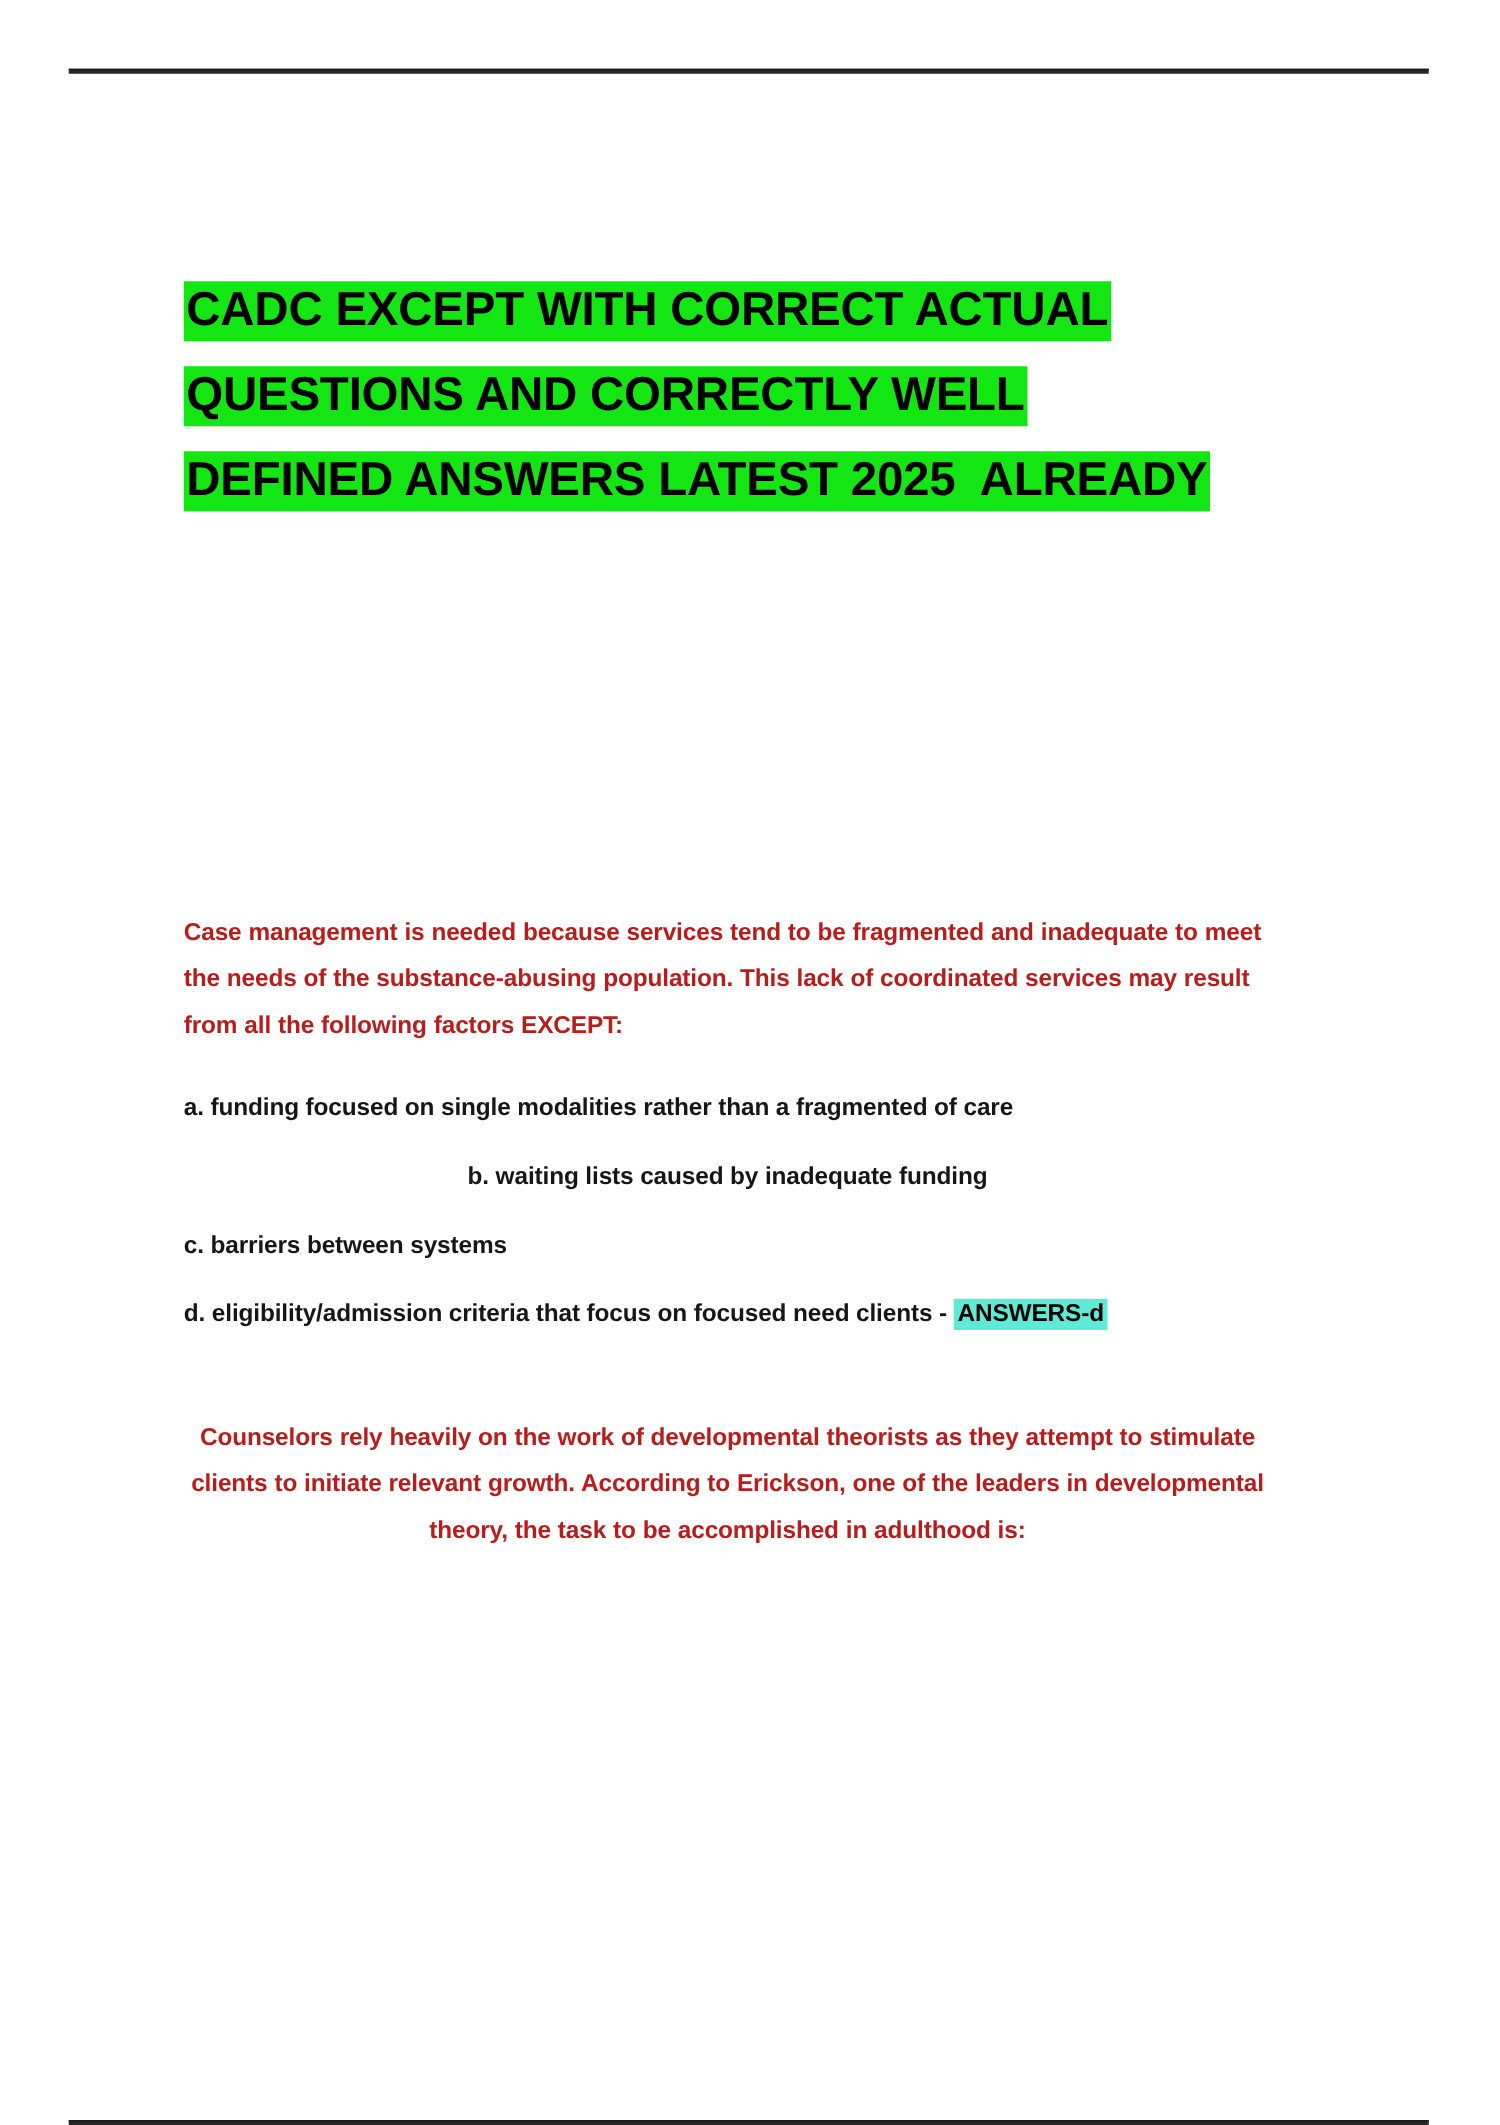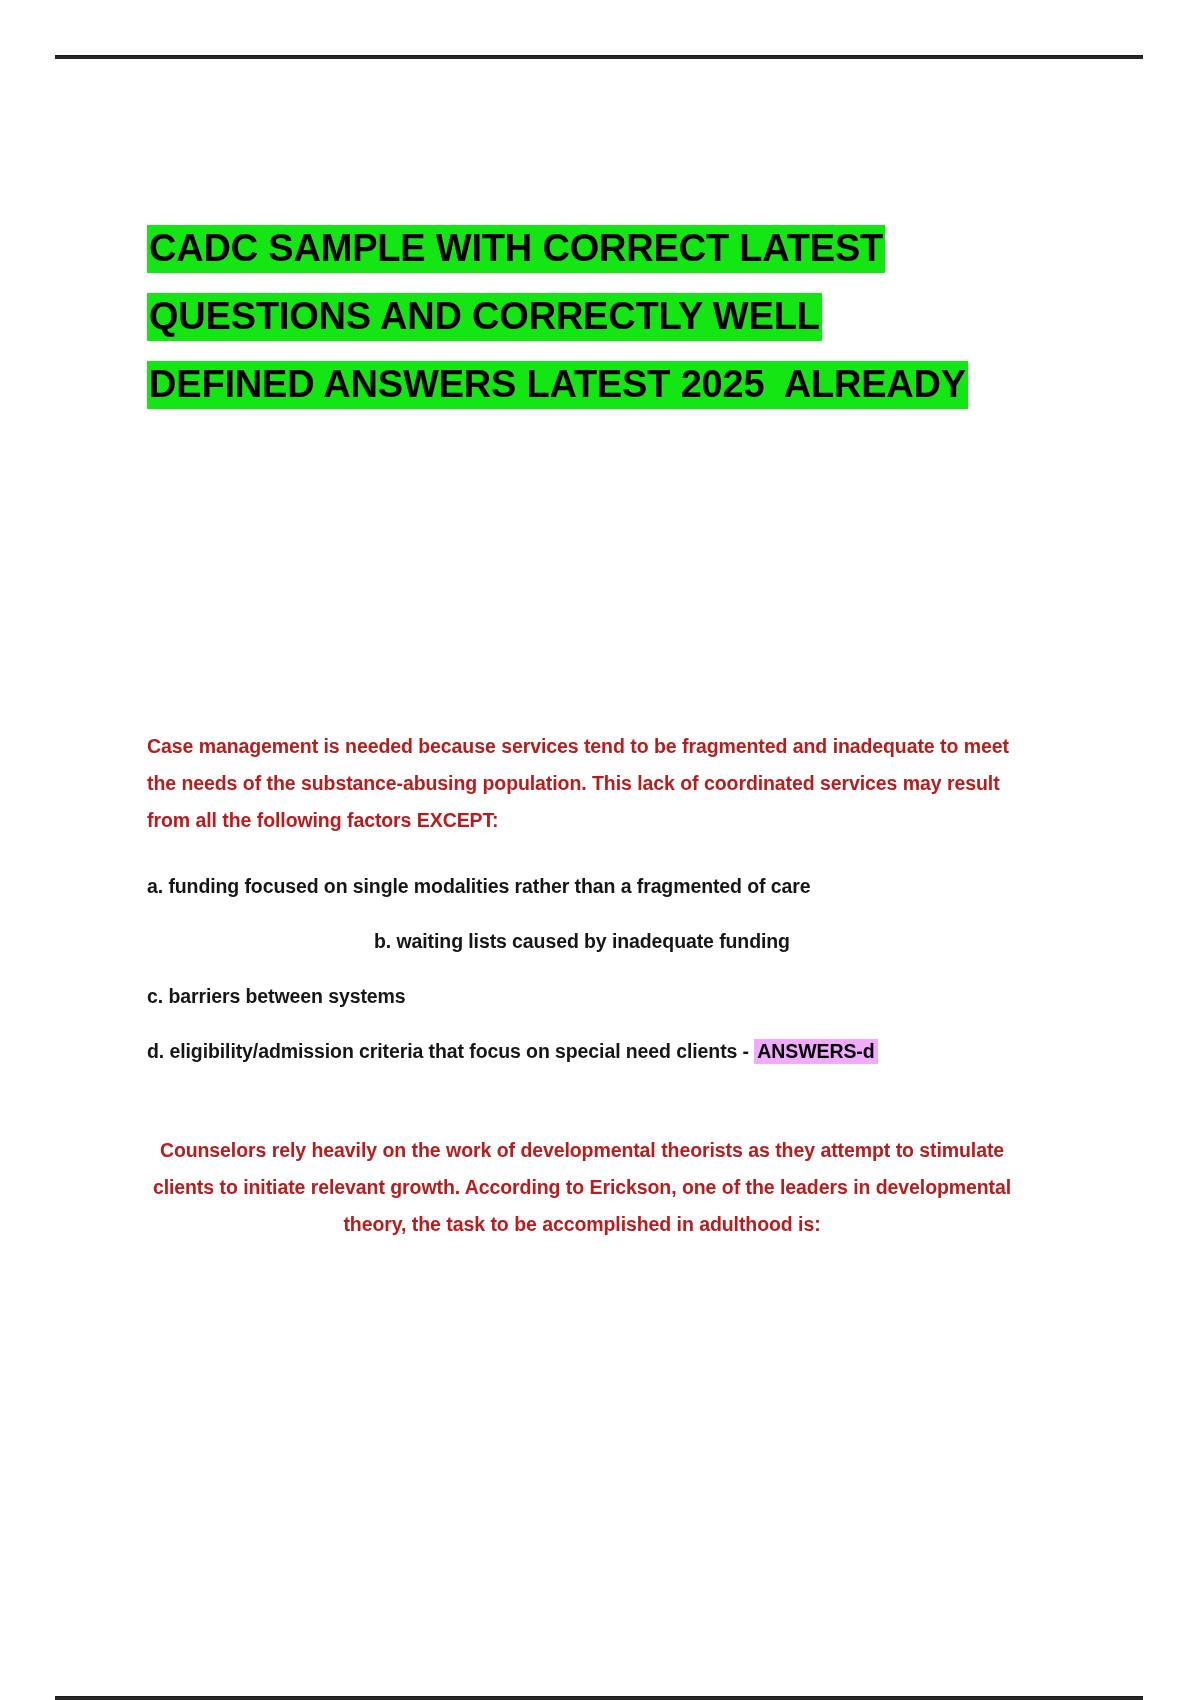--- a/index.html
+++ b/index.html
@@ -114,32 +114,32 @@
 
 <div class="page">
 
   <div class="rule rule-top" style="background: rgb(38, 38, 38);"></div>
   <div class="rule rule-bottom" style="background: rgb(38, 38, 38);"></div>
 
   <div class="content">
 
     <h1 class="doc-title">
       <span class="title-lines">
-        <span class="tline"><span class="hl-line">CADC SAMPLE WITH CORRECT LATEST</span></span>
+        <span class="tline"><span class="hl-line">CADC EXCEPT WITH CORRECT ACTUAL</span></span>
         <span class="tline"><span class="hl-line">QUESTIONS AND CORRECTLY WELL</span></span>
         <span class="tline"><span class="hl-line">DEFINED ANSWERS LATEST 2025  ALREADY</span></span>
       </span>
     </h1>
 
     <div class="qblock" id="q1">
       <p class="para">Case management is needed because services tend to be fragmented and inadequate to meet the needs of the substance-abusing population. This lack of coordinated services may result from all the following factors EXCEPT:</p>
       <p class="opt opt-a">a. funding focused on single modalities rather than a fragmented of care</p>
       <p class="opt opt-b">b. waiting lists caused by inadequate funding</p>
       <p class="opt opt-c">c. barriers between systems</p>
-      <p class="opt opt-d"><span>d. eligibility/admission criteria that focus on special need clients - </span><span class="hl" style="background-color: #f0abfc; margin-top: 19px;">ANSWERS-d</span></p>
+      <p class="opt opt-d"><span>d. eligibility/admission criteria that focus on focused need clients - </span><span class="hl" style="background-color: #5eead4; margin-top: 19px;">ANSWERS-d</span></p>
     </div>
 
     <div class="qblock" id="q2">
       <p class="para">Counselors rely heavily on the work of developmental theorists as they attempt to stimulate clients to initiate relevant growth. According to Erickson, one of the leaders in developmental theory, the task to be accomplished in adulthood is:</p>
     </div>
 
   </div>
 </div>
 
 </body></html>

